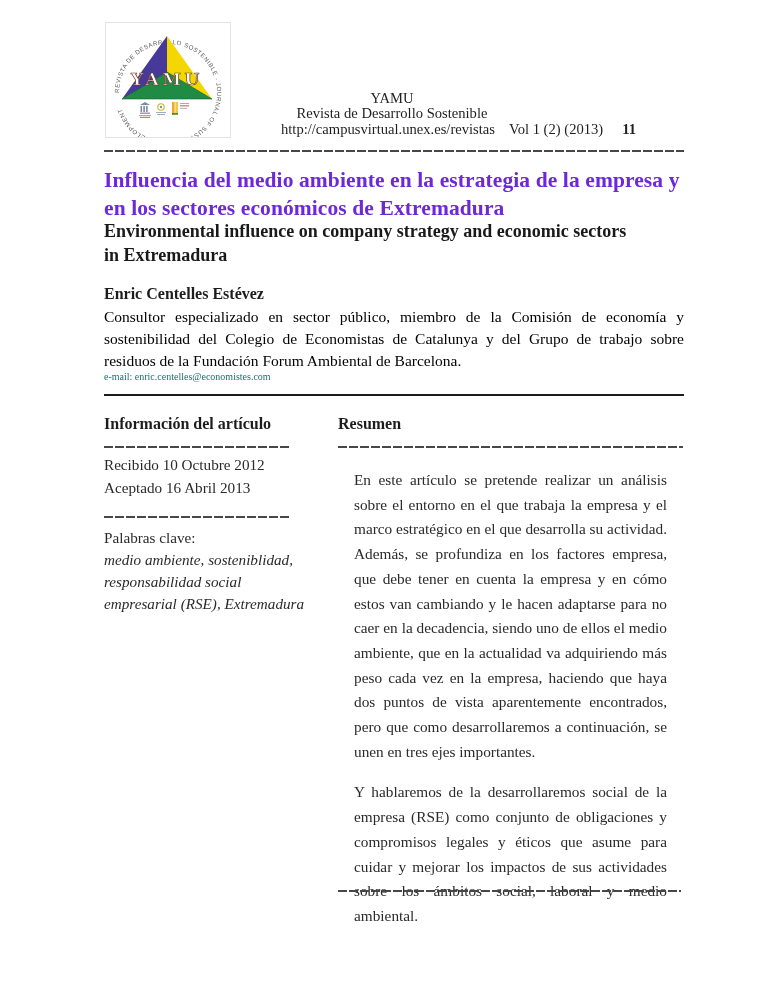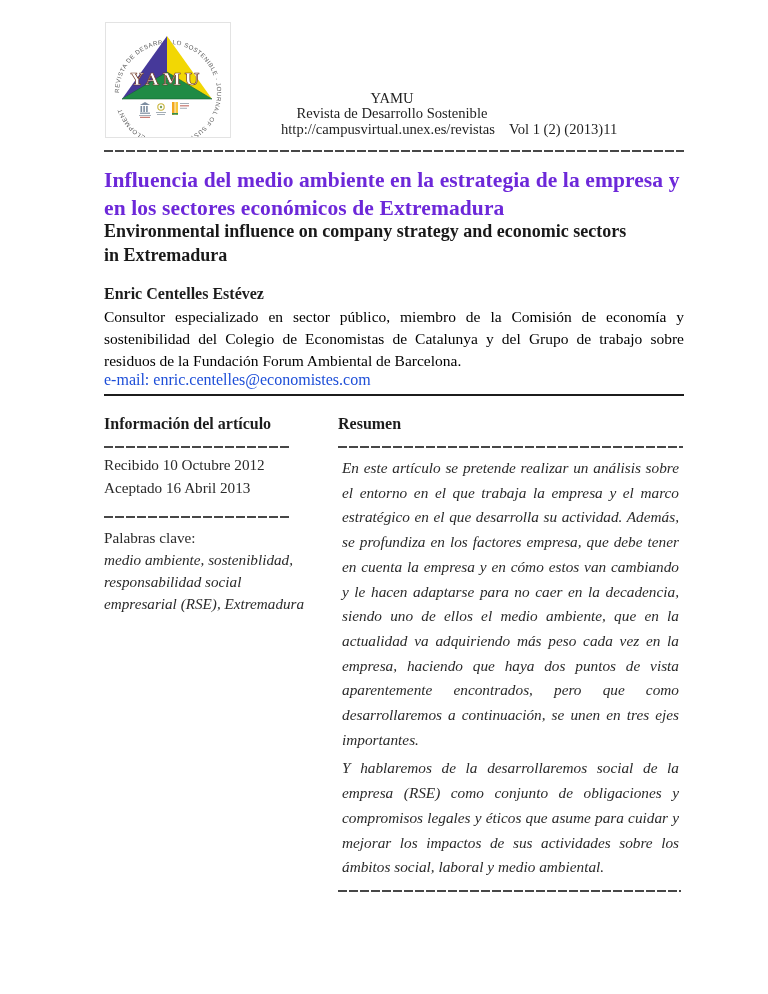--- a/index.html
+++ b/index.html
@@ -24,44 +24,44 @@
     box-sizing:border-box;
   }
   .header-text{
     left:281px;top:91px;
     font-size:14.6px;line-height:15.3px;
     color:#1f1f1f;white-space:nowrap;
   }
   .ht-center{width:222px;text-align:center;}
   .ht-row{display:flex;align-items:baseline;justify-content:space-between;}
   .ht-vol{margin-left:14px;}
-  .ht-page{}
+  .ht-page{margin-left:19px;font-weight:bold;}
   .title-es{
     left:104px;top:167px;width:592px;
     font-size:21.5px;font-weight:bold;line-height:27.5px;
     color:#6d28d9;letter-spacing:.1px;
   }
   .title-en{
     left:104px;top:220px;width:524px;
     font-size:18px;font-weight:bold;line-height:23.5px;
     color:#191919;
   }
   .author-name{left:104px;top:285px;font-size:16px;font-weight:bold;color:#1d1d1d;}
   .affiliation{
     left:104px;top:306px;width:580px;
     font-size:15.5px;line-height:21.8px;text-align:justify;color:#000000;
   }
-  .email{left:104px;top:371px;font-size:16px;color:#1d4ed8;}
+  .email{left:104px;top:371px;font-size:10px;color:#0f766e;}
   .col-heading{font-size:16px;font-weight:bold;color:#1d1d1d;}
   .left-col-text{font-size:15.2px;color:#2a2a2a;line-height:22px;}
   .abstract{
     left:338px;top:452px;width:345px;
     font-size:15.3px;line-height:24.7px;text-align:justify;color:#2a2a2a;
   }
-  .abstract p{margin:4px;padding:0;font-style:italic;}
+  .abstract p{margin:16px;padding:0;}
 </style>
 </head>
 <body>
 
 <div class="page">
 
   <div class="abs logo-frame">
     <svg width="124" height="114" viewBox="0 0 124 114">
       <defs>
         <path id="logoCircle" d="M 13,70 A 49,49 0 1 1 111,70 A 49,49 0 0 1 13,70" fill="none"></path>

